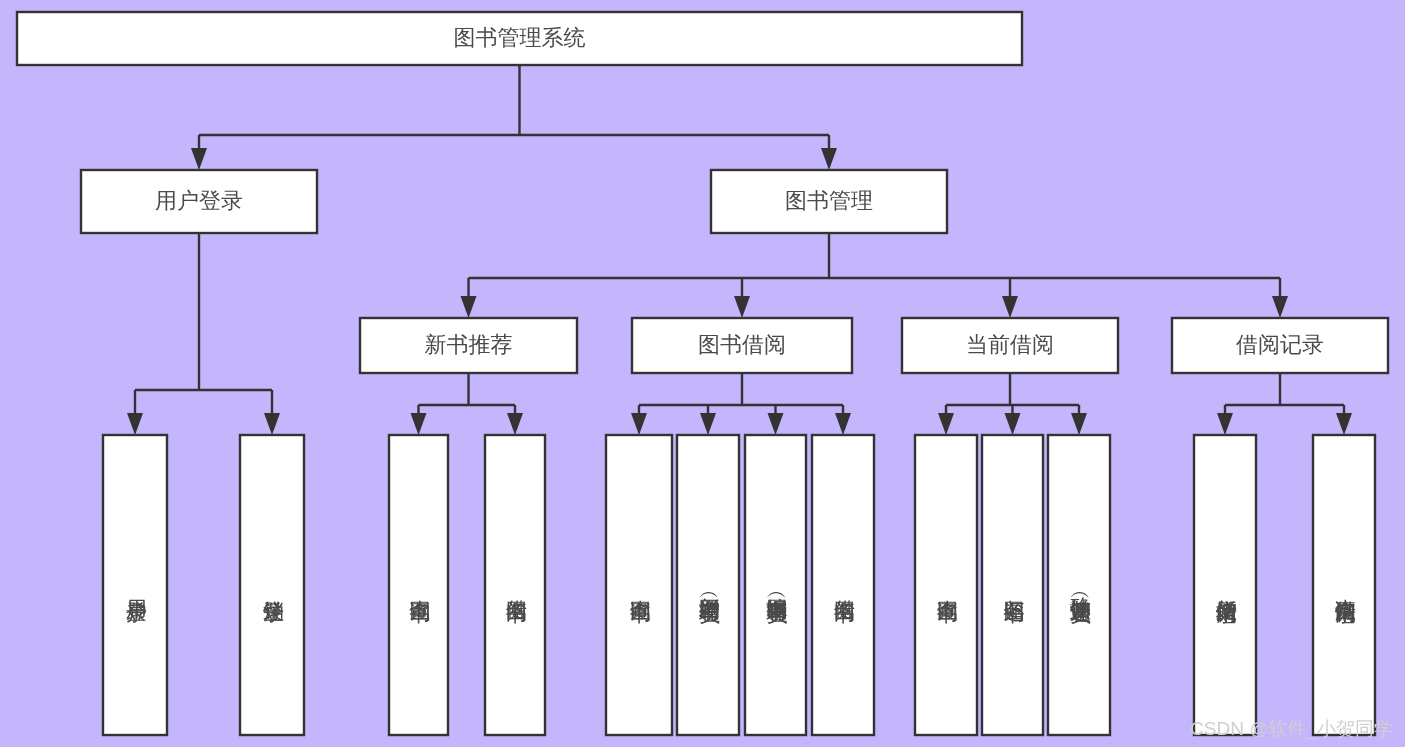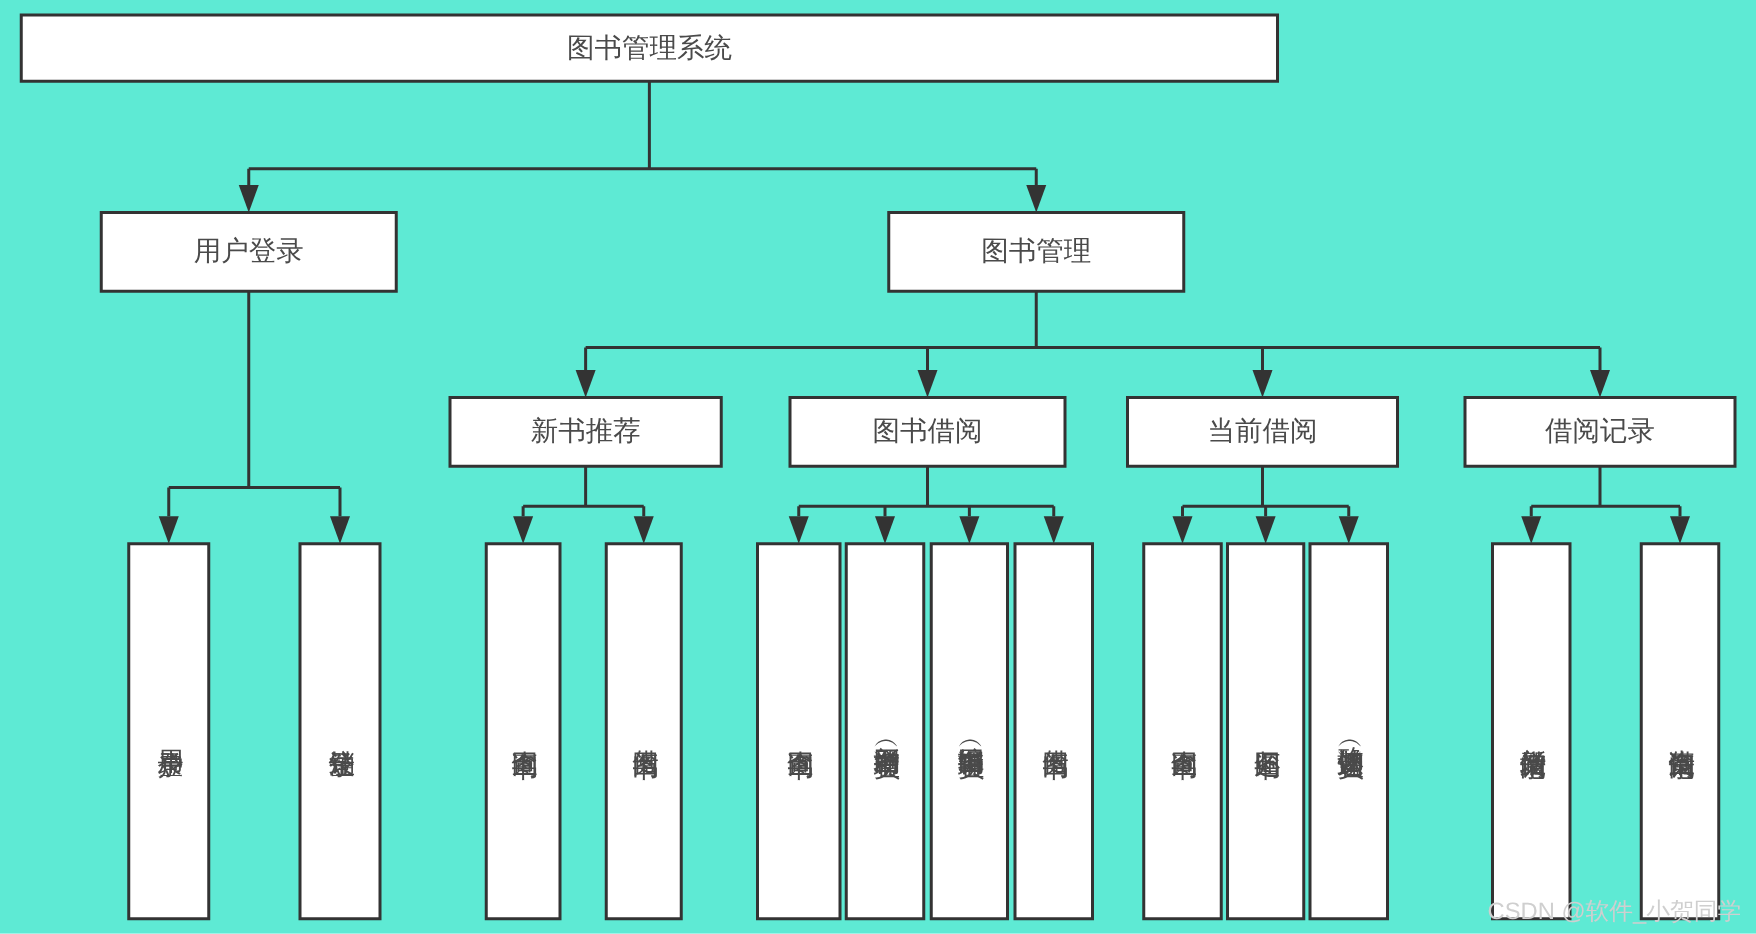--- a/index.html
+++ b/index.html
@@ -8,21 +8,21 @@
     padding: 0;
     background: #ffffff;
   }
   body {
     font-family: "Liberation Sans", "DejaVu Sans", sans-serif;
   }
   #diagram-root {
     position: relative;
     width: 1405px;
     height: 747px;
-    background: #5eead4;
+    background: #c4b5fd;
     overflow: hidden;
   }
   svg.diagram-canvas {
     position: absolute;
     left: 0;
     top: 0;
     width: 1405px;
     height: 747px;
     display: block;
   }

